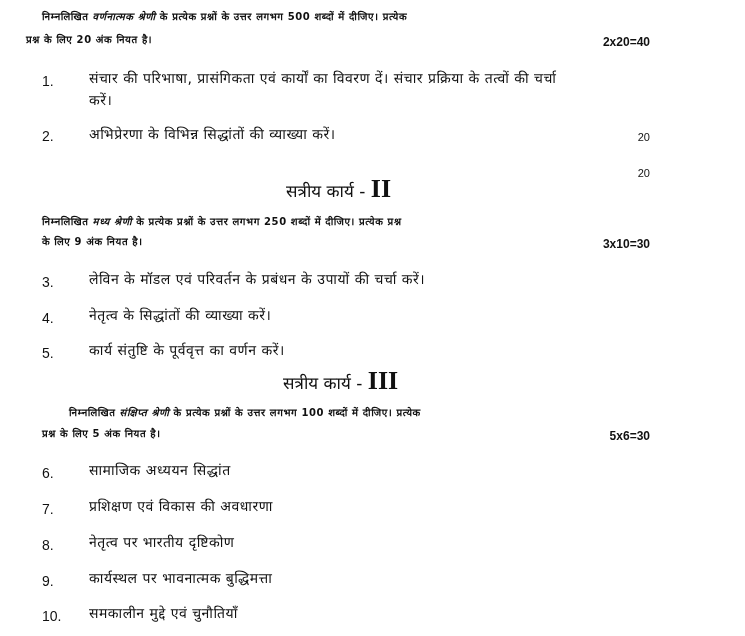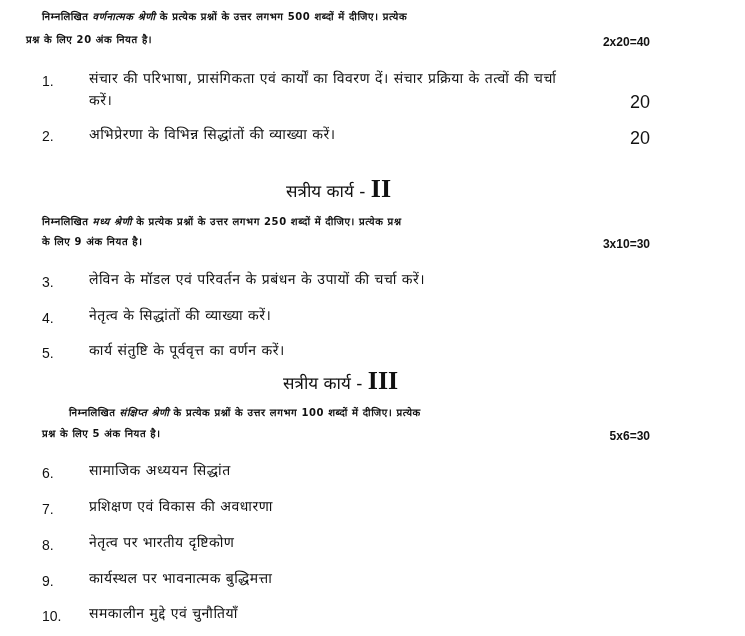--- a/index.html
+++ b/index.html
@@ -7,21 +7,21 @@
     width: 745px; height: 636px; position: relative; overflow: hidden;
     font-family: "DejaVu Sans", "Liberation Sans", sans-serif;
     color: #111111;
   }
   .abs { position: absolute; white-space: nowrap; }
   .instr { font-weight: bold; font-size: 10px; letter-spacing: 0.6px; }
   .instr em { font-style: italic; font-weight: bold; }
   .marks { font-weight: bold; font-size: 12px; font-family: "Liberation Sans", sans-serif; }
   .qnum { font-size: 14px; font-family: "Liberation Sans", sans-serif; }
   .qtext { font-size: 14px; letter-spacing: 0.5px; }
-  .qmarks { font-size: 18px; font-family: "Liberation Sans", sans-serif; }
+  .qmarks { font-size: 11px; font-family: "Liberation Sans", sans-serif; margin-top: 39px; }
   .heading { font-size: 17px; font-weight: normal; }
   .heading .roman { font-family: "Liberation Serif", serif; font-weight: bold; font-size: 26px; }
 </style>
 </head>
 <body>
 
 <div class="abs instr" style="left:42px; top:9px;"><span>निम्नलिखित </span><em>वर्णनात्मक श्रेणी</em><span> के प्रत्येक प्रश्नों के उत्तर लगभग 500 शब्दों में दीजिए। प्रत्येक</span></div>
 <div class="abs instr" style="left:26px; top:32px;">प्रश्न के लिए 20 अंक नियत है।</div>
 <div class="abs marks" style="right:95px; top:35px;">2x20=40</div>
 

